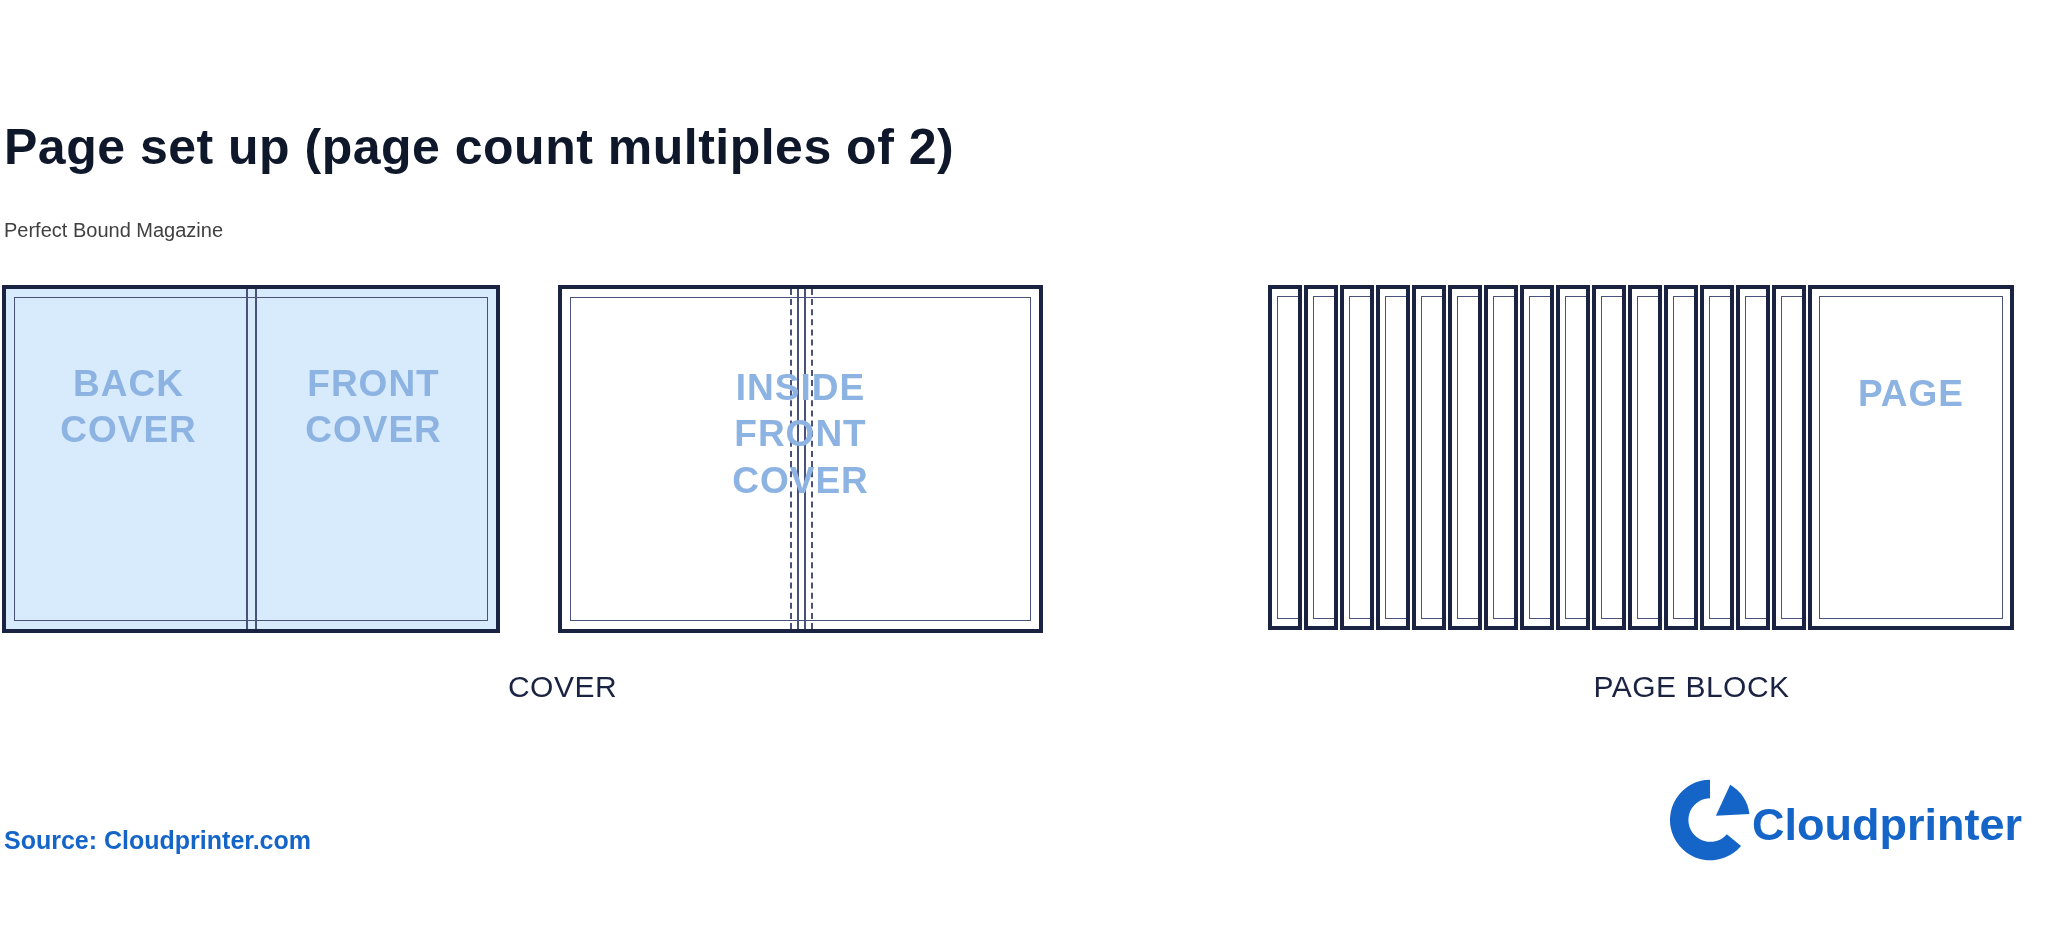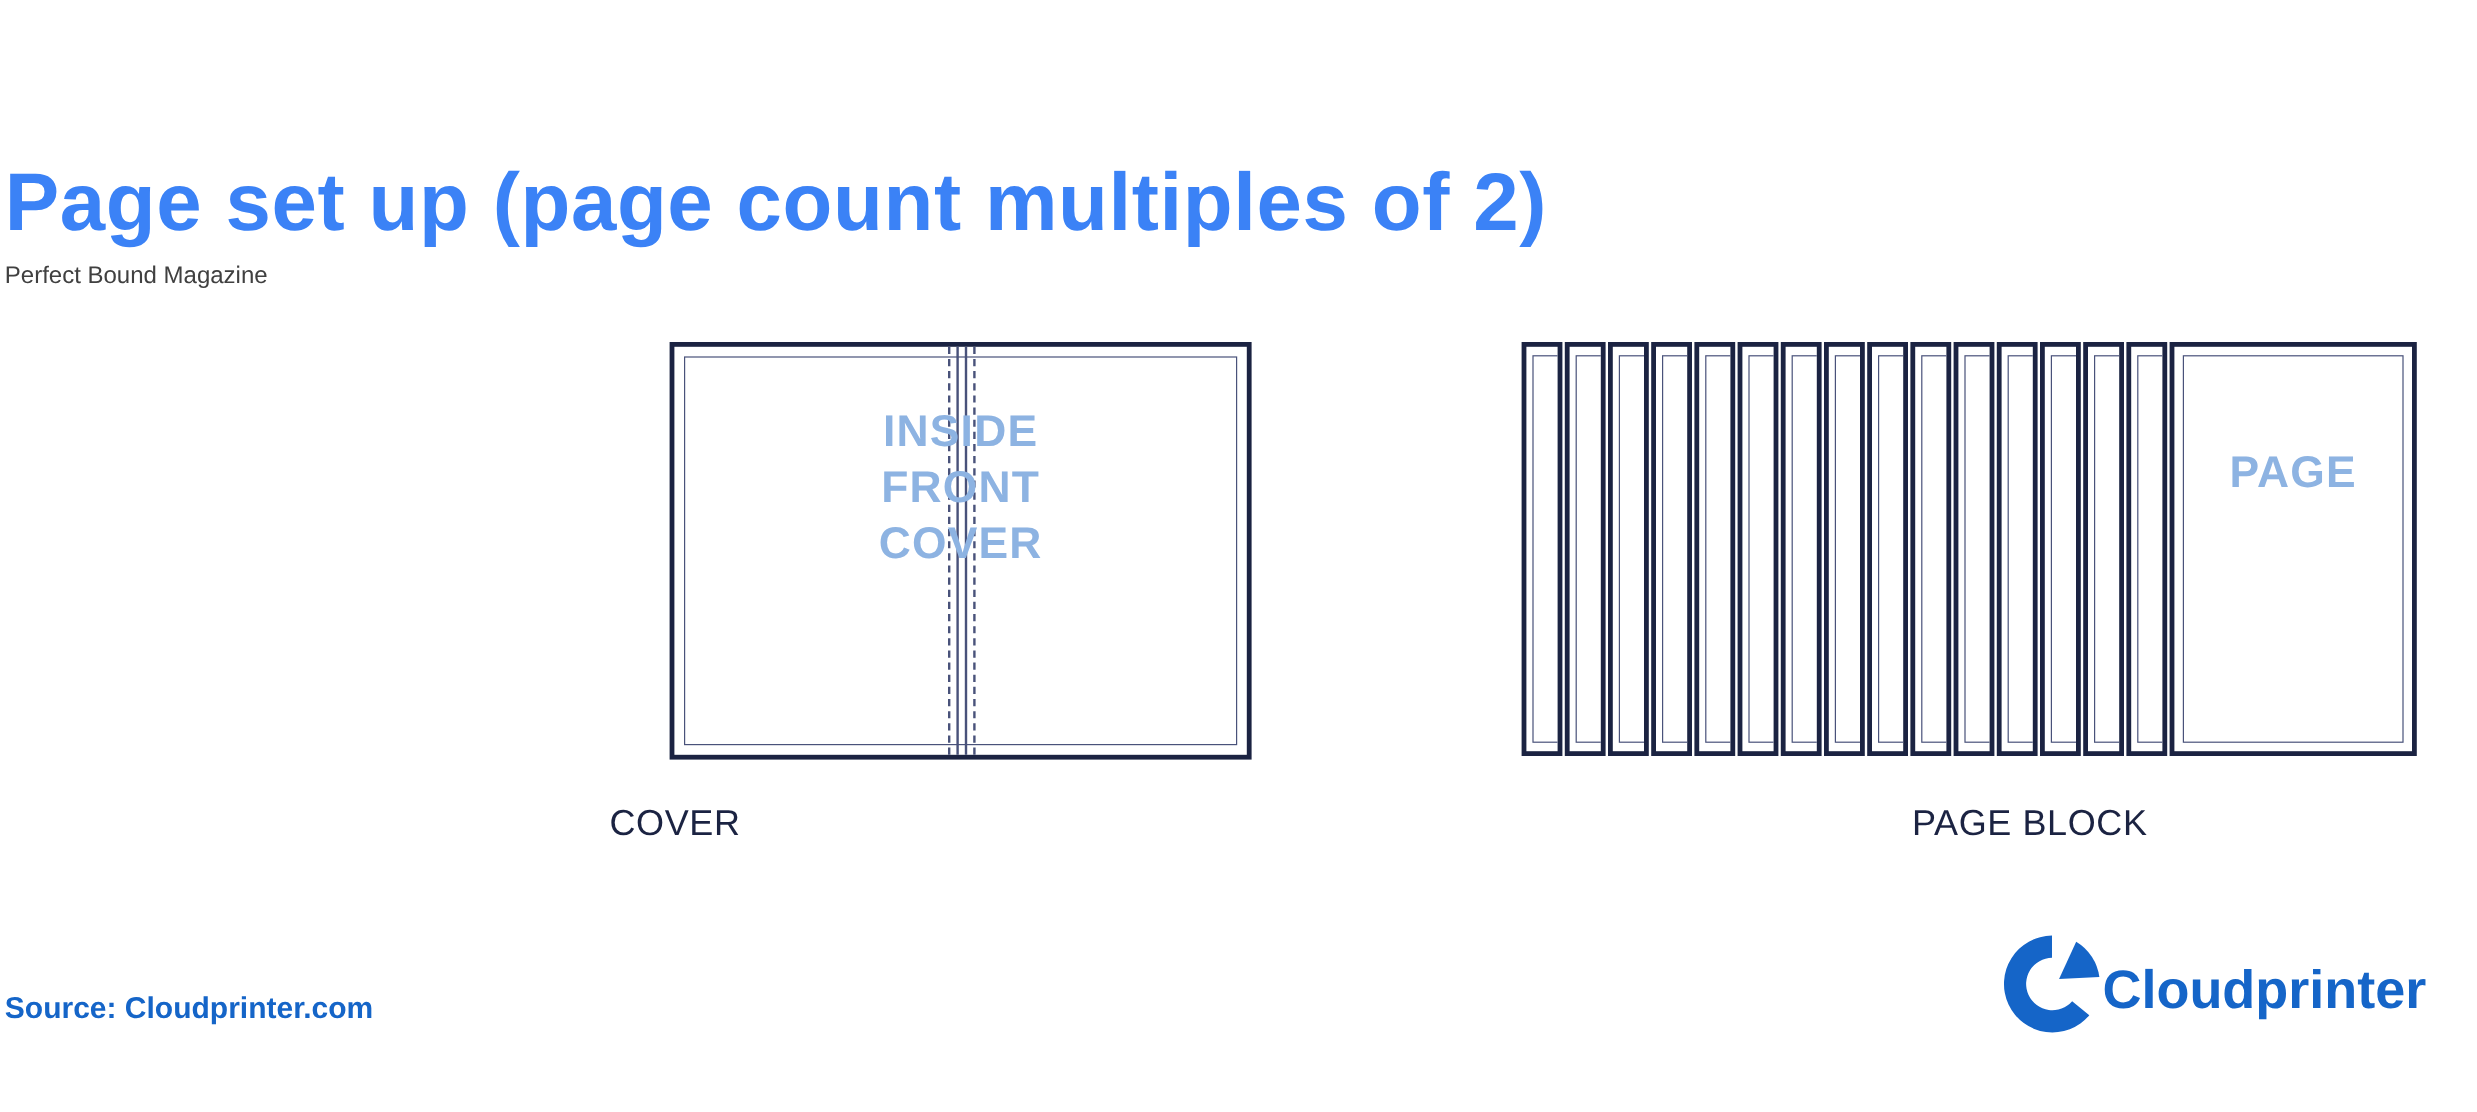--- a/index.html
+++ b/index.html
@@ -6,22 +6,22 @@
   .canvas{
     position:relative;
     width:2064px;height:927px;
     background:#ffffff;
     overflow:hidden;
     font-family:"Liberation Sans", sans-serif;
   }
   
   .title{
     position:absolute;left:4px;top:86px;
-    font-size:68px;font-weight:800;letter-spacing:.5px;
-    color:#3b82f6;line-height:1.1;
+    font-size:50px;font-weight:800;letter-spacing:.5px;
+    color:#0f172a;line-height:1.1;
   }
   .subtitle{
     position:absolute;left:4px;top:218px;
     font-size:20px;font-weight:400;
     color:#404040;line-height:1.2;
   }
   
   .box{
     position:absolute;top:285px;height:340px;
     border:4px solid #1b2342;box-sizing:content-box;
@@ -36,21 +36,21 @@
   .spine.solid{border-left:2px solid #49527a;}
   .spine.dashed{border-left:2px dashed #49527a;}
   .halves{position:absolute;inset:0;display:flex;}
   .half{flex:1;text-align:center;}
   .half span{
     display:inline-block;max-width:215px;
     font-size:37px;font-weight:700;letter-spacing:1px;
     line-height:1.25;color:#8db3e2;
   }
   .outside .half span{margin-top:72px;}
-  .inside  .half span{margin-top:48px;}
+  .inside  .half span{margin-top:76px;}
   
   .caption{
     position:absolute;top:670px;
     font-size:30px;font-weight:500;letter-spacing:.5px;
     color:#1b2342;text-align:center;
   }
   .caption.cover{left:0;width:1043px;margin-left:41px;}
   .caption.block{left:1297px;width:789px;}
   
   .page-block{
@@ -95,20 +95,33 @@
   }
 </style>
 </head>
 <body>
 
 <div class="canvas">
 
   <h1 class="title">Page set up (page count multiples of 2)</h1>
   <div class="subtitle">Perfect Bound Magazine</div>
 
+  <div class="box outside">
+    <div class="trim"></div>
+    <div class="spine solid" style="left:calc(50% - 5px);"></div>
+    <div class="spine solid" style="left:calc(50% + 4px);"></div>
+    <div class="halves">
+      <div class="half">
+        <span>BACK COVER</span>
+      </div>
+      <div class="half">
+        <span>FRONT COVER</span>
+      </div>
+    </div>
+  </div>
 
   <div class="box inside">
     <div class="trim"></div>
     <div class="spine dashed" style="left:calc(50% - 11px);"></div>
     <div class="spine solid" style="left:calc(50% - 4px);"></div>
     <div class="spine solid" style="left:calc(50% + 3px);"></div>
     <div class="spine dashed" style="left:calc(50% + 10px);"></div>
     <div class="halves">
       <div class="half">
         <span>INSIDE FRONT COVER</span>

